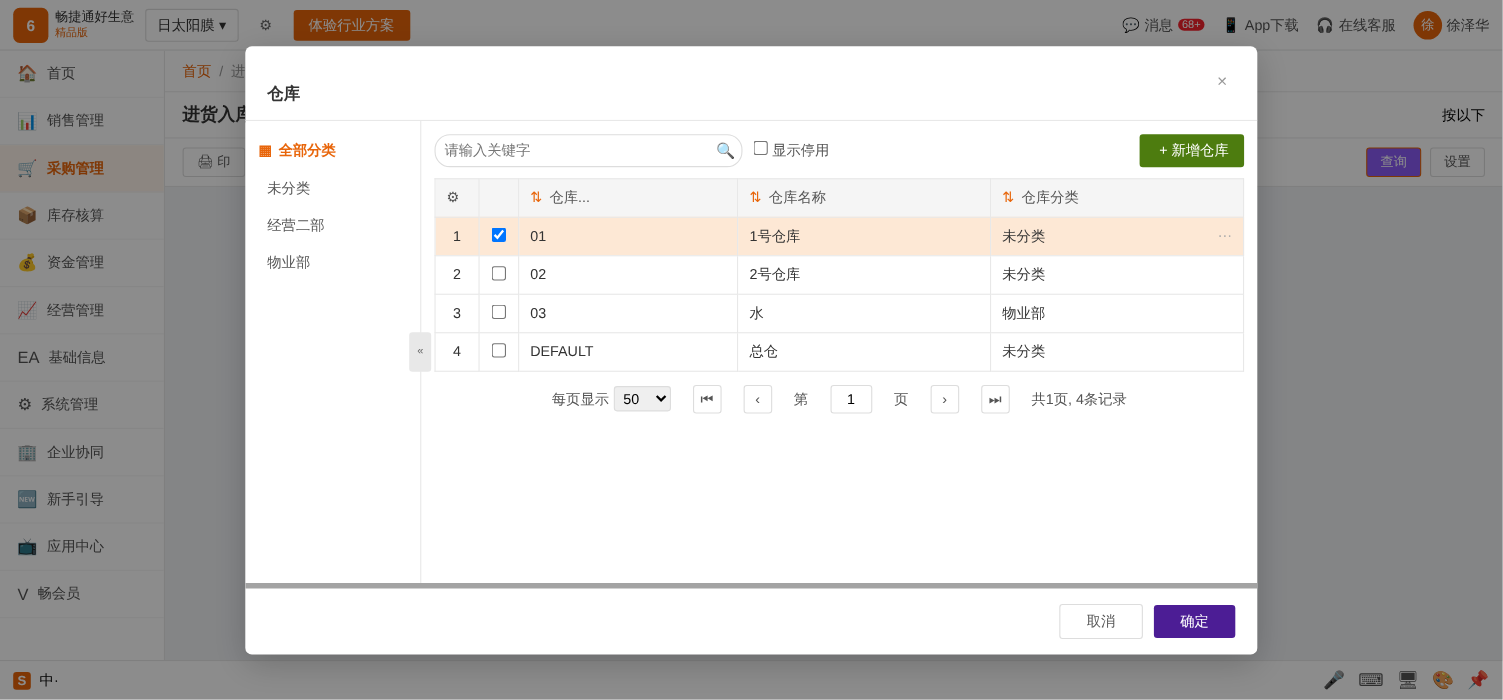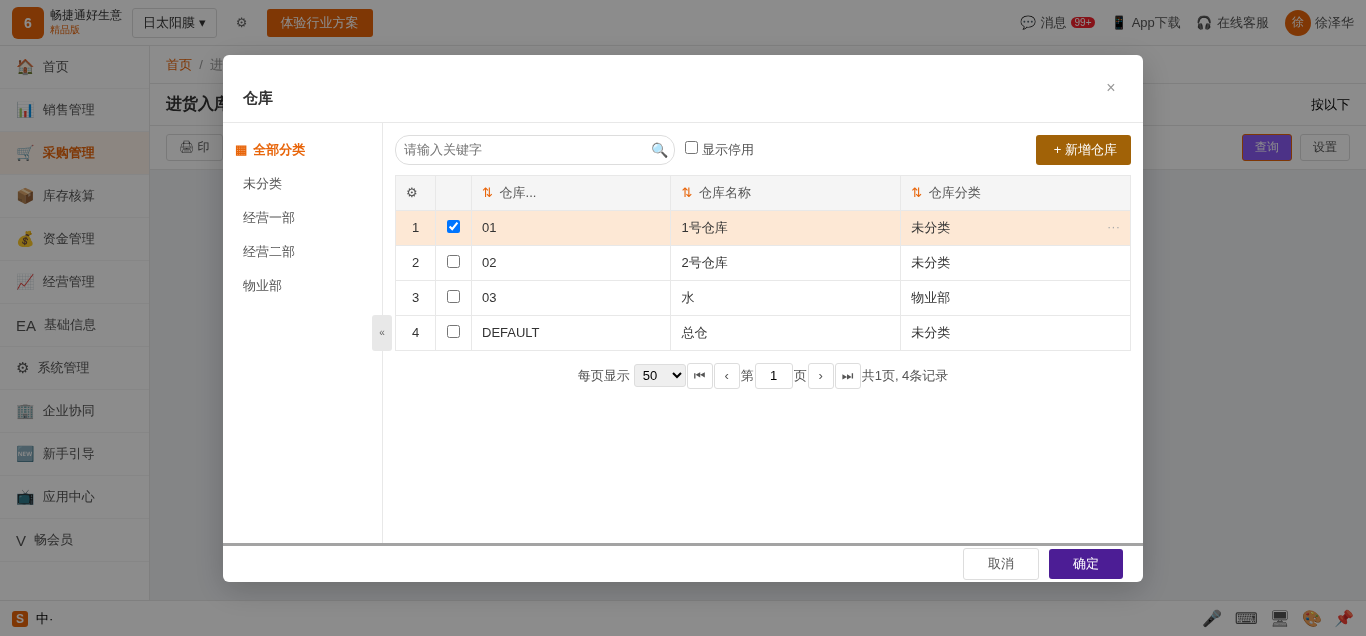--- a/index.html
+++ b/index.html
@@ -236,21 +236,21 @@
       position: absolute; right: 6px; top: 50%; transform: translateY(-50%);
       color: #aaa; cursor: pointer; font-size: 14px;
     }
     .show-disabled-label {
       display: flex; align-items: flex-start; gap: 4px;
       font-size: 13px; color: #555; cursor: pointer;
     }
     .show-disabled-label input { cursor: pointer; }
     .add-warehouse-btn {
       margin-left: auto;
-      background: #a16207;
+      background: #4d7c0f;
       color: #fff;
       border: none;
       border-radius: 3px;
       padding: 6px 14px;
       cursor: pointer;
       font-size: 13px;
       display: flex; align-items: flex-end; gap: 4px;
     }
 
     
@@ -270,21 +270,21 @@
     }
     .data-table tr.highlighted td { background: #fde8d5; }
     .th-gear { text-align: center; width: 40px; }
     .th-check { text-align: center; width: 36px; }
     .td-center { text-align: center; }
     .sort-icon { color: #e8650a; margin-right: 3px; }
 
     
     .pagination-bar {
       display: flex; align-items: center; justify-content: center;
-      gap: 1px;
+      gap: 20px;
       margin-top: 12px;
       font-size: 13px; color: #555;
     }
     .pagination-select-wrap {
       display: flex; align-items: center; gap: 4px;
     }
     .pagination-select {
       border: 1px solid #ddd; border-radius: 3px; padding: 2px 4px; font-size: 13px;
     }
     .page-nav-btn {
@@ -298,22 +298,22 @@
       width: 38px; height: 26px;
       border: 1px solid #ddd; border-radius: 3px;
       text-align: center; font-size: 13px;
     }
     .page-info { color: #555; }
 
     
     .modal-footer {
       display: flex; align-items: center; justify-content: flex-end;
       gap: 10px;
-      padding: 2px 20px;
-      border-top: 3px solid #a3a3a3;
+      padding: 14px 20px;
+      border-top: 5px solid #a3a3a3;
     }
     .btn-cancel {
       padding: 6px 24px;
       border: 1px solid #ddd;
       border-radius: 3px;
       background: #fff;
       cursor: pointer;
       font-size: 13px;
       color: #555;
     }
@@ -373,21 +373,21 @@
   </div>
 
   <button class="header-trial-btn">体验行业方案</button>
 
   <div class="header-spacer"></div>
 
   <div class="header-actions">
     <div class="header-action-item">
       <span>💬</span>
       <span>消息</span>
-      <span class="badge-red">99+</span>
+      <span class="badge-red">68+</span>
     </div>
     <div class="header-action-item">
       <span>📱</span>
       <span>App下载</span>
     </div>
     <div class="header-action-item">
       <span>🎧</span>
       <span>在线客服</span>
     </div>
     <div class="header-action-item">
@@ -492,23 +492,20 @@
 
     <div class="modal-body">
 
       <div class="category-panel">
         <div class="category-header">
           <span>▦</span>
           <span>全部分类</span>
         </div>
         <div class="category-item">
           <span>未分类</span>
-        </div>
-        <div class="category-item">
-          <span>经营一部</span>
         </div>
         <div class="category-item">
           <span>经营二部</span>
         </div>
         <div class="category-item">
           <span>物业部</span>
         </div>
         <div class="category-collapse-btn">«</div>
       </div>
 

